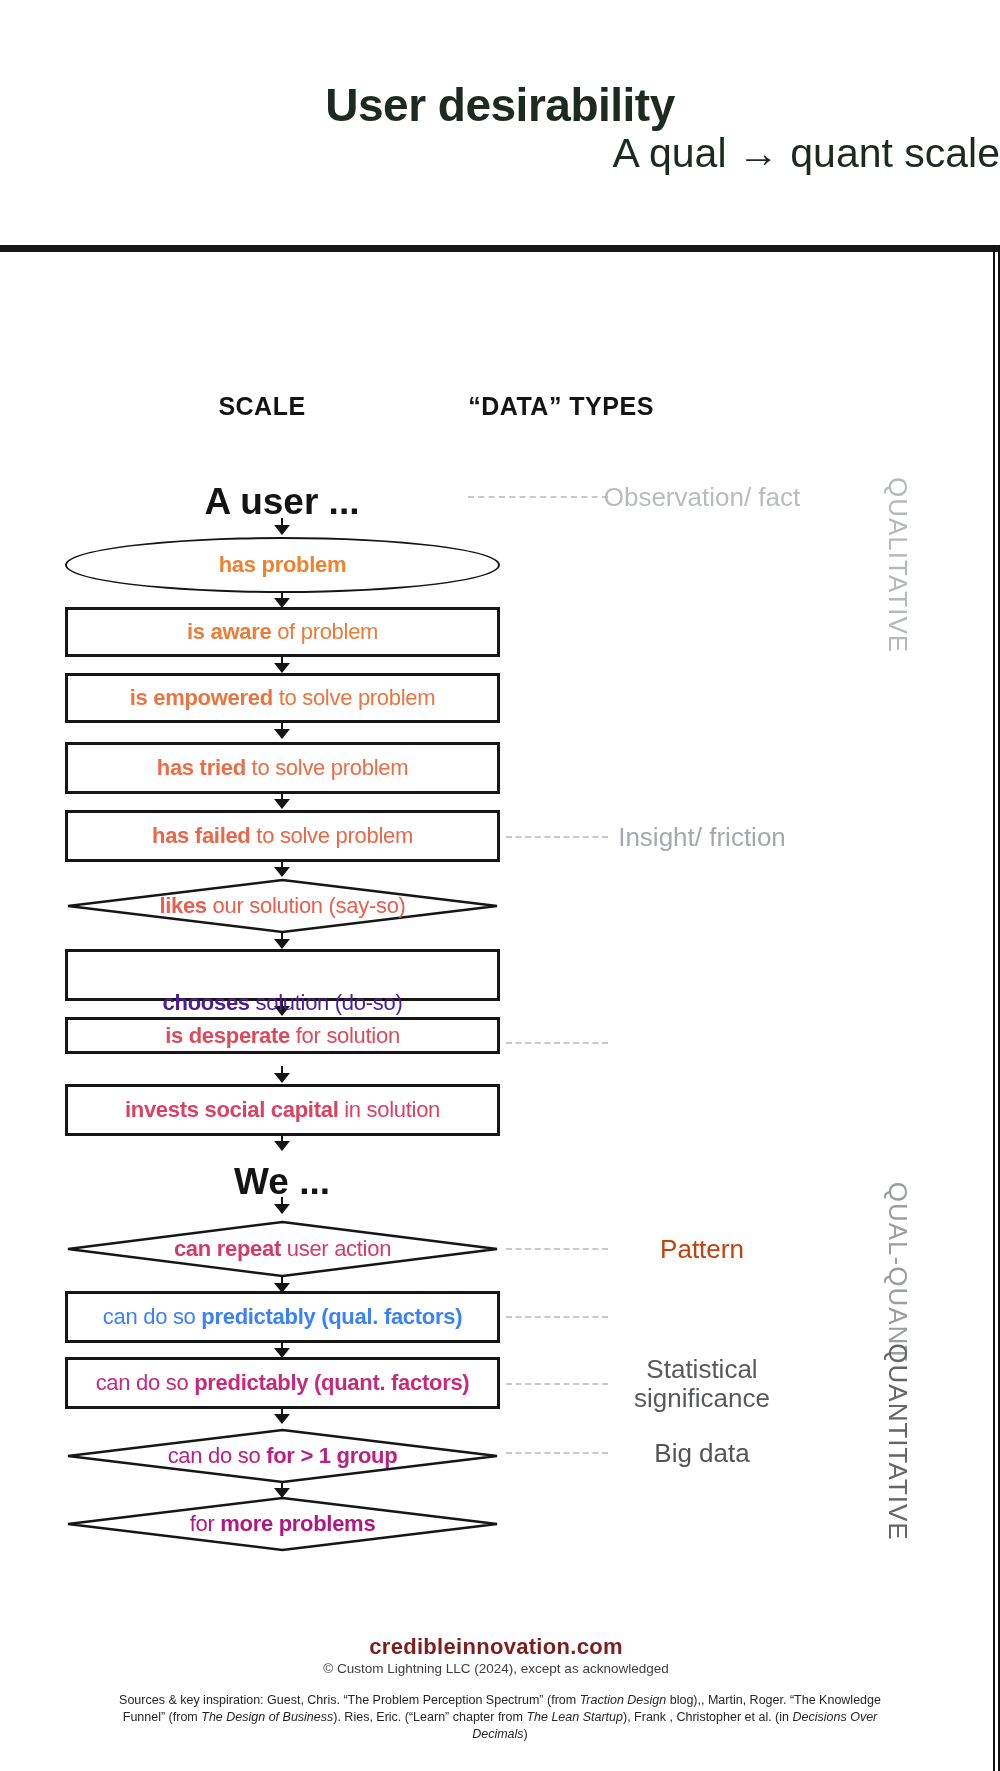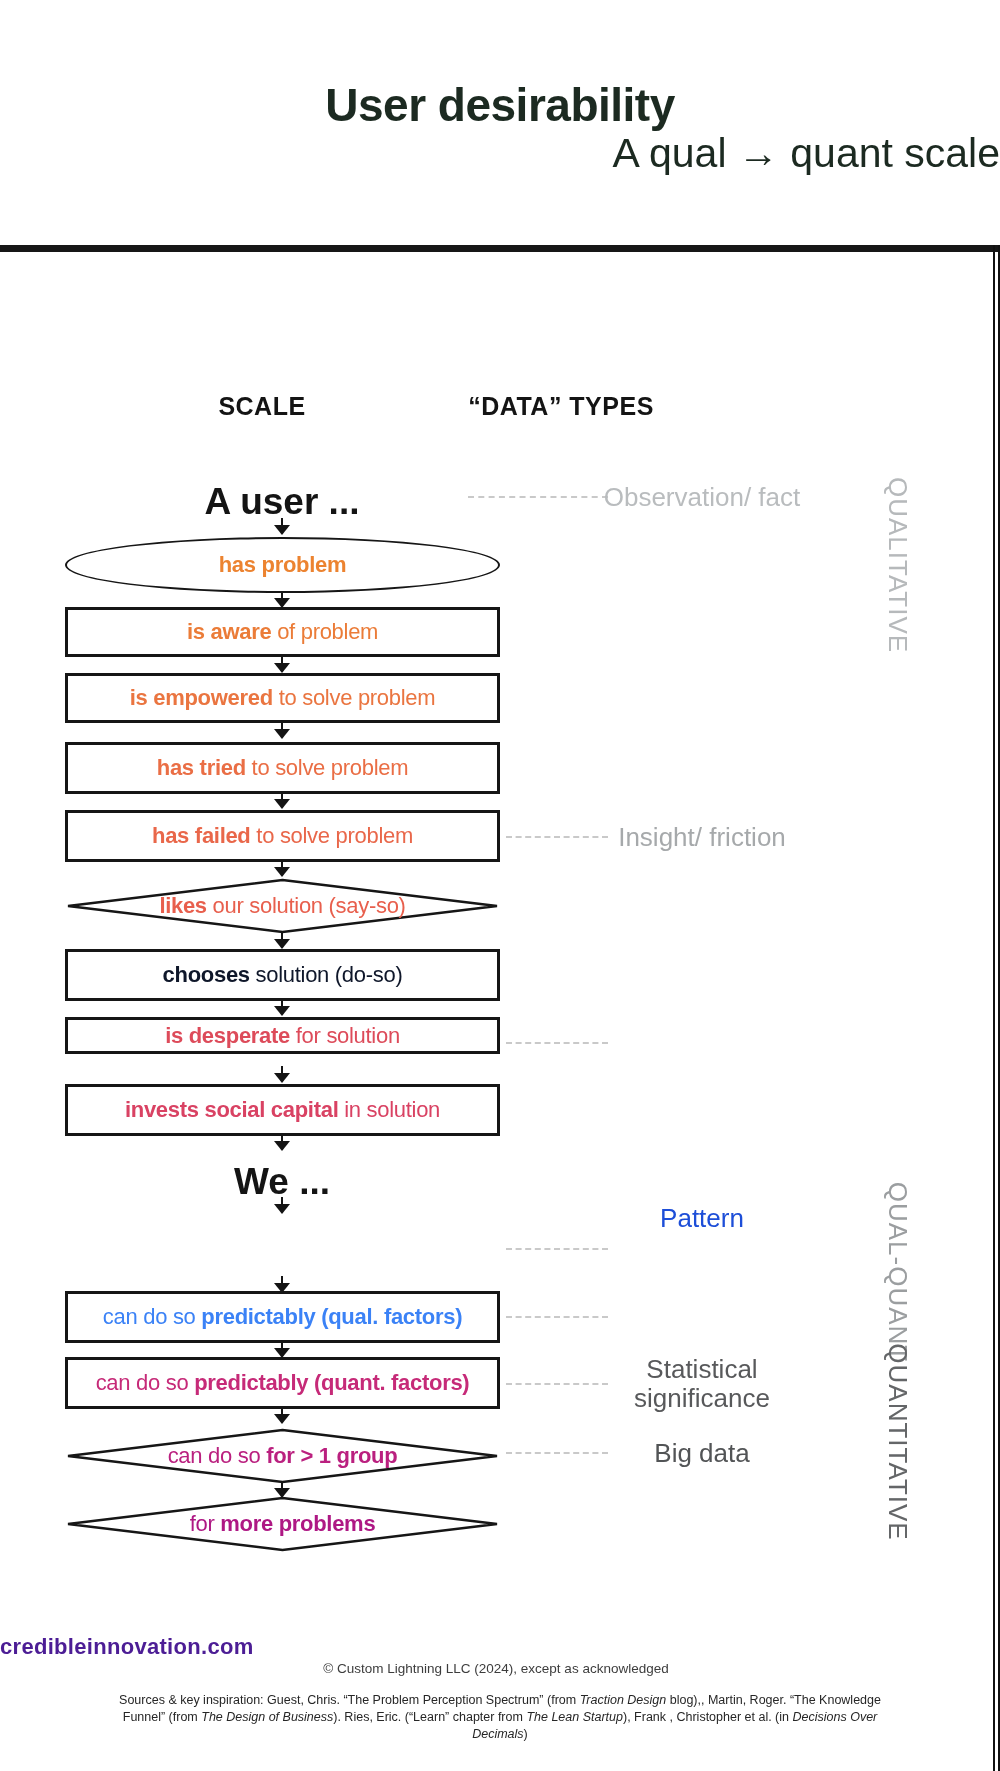--- a/index.html
+++ b/index.html
@@ -43,22 +43,22 @@
                border-right:8px solid transparent;border-top:10px solid #141414;}
 
   
   .dotline{position:absolute;border-top:2.5px dashed #c9c9c9;height:0;}
   .dlabel{position:absolute;left:702px;transform:translate(-50%,-50%);text-align:center;
           font-size:26px;line-height:29px;}
   .phase{position:absolute;left:897px;transform:translate(-50%,-50%) rotate(90deg);
          font-size:26px;letter-spacing:1px;white-space:nowrap;}
 
   
-  .site{position:absolute;left:0;width:992px;top:1634px;text-align:left;
-        font-size:22px;font-weight:800;color:#4c1d95;letter-spacing:.3px;}
+  .site{position:absolute;left:0;width:992px;top:1634px;text-align:center;
+        font-size:22px;font-weight:800;color:#7f1d1d;letter-spacing:.3px;}
   .copyright{position:absolute;left:0;width:992px;top:1661px;text-align:center;
              font-size:13.5px;color:#3d3d3d;}
   .sources{position:absolute;left:114px;width:772px;top:1692px;text-align:center;
            font-size:12.5px;line-height:17px;color:#262626;}
   .sources i{font-style:italic;}
 </style>
 </head>
 <body>
 
 <div class="canvas">
@@ -150,31 +150,37 @@
   <div class="shape rect" style="top:810px;height:52px">
     <div class="stext" style="color: rgb(233, 103, 74);"><span></span><b>has failed</b><span> to solve problem</span></div>
   </div>
   <div class="shape diamond" style="top:878px;height:56px">
     <svg width="435" height="56" viewBox="0 0 435 56">
         <polygon points="217.5,2 432,28 217.5,54 3,28"></polygon>
       </svg>
     <div class="stext" style="color: rgb(232, 95, 77);"><span></span><b>likes</b><span> our solution (say-so)</span></div>
   </div>
   <div class="shape rect" style="top:949px;height:52px">
-    <div class="stext" style="color: #0f172a;"><span></span><b>chooses</b><span> solution (do-so)</span></div>
+    <div class="stext" style="color: #4c1d95; margin-top: 28px;"><span></span><b>chooses</b><span> solution (do-so)</span></div>
   </div>
   <div class="shape rect" style="top:1017px;height:37px">
     <div class="stext" style="color: rgb(221, 75, 90);"><span></span><b>is desperate</b><span> for solution</span></div>
   </div>
   <div class="shape rect" style="top:1084px;height:52px">
     <div class="stext" style="color: rgb(217, 66, 99);"><span></span><b>invests social capital</b><span> in solution</span></div>
   </div>
 
   <div class="flow-label" style="top:1161px">We ...</div>
 
+  <div class="shape diamond" style="top:1220px;height:58px">
+    <svg width="435" height="58" viewBox="0 0 435 58">
+        <polygon points="217.5,2 432,29 217.5,56 3,29"></polygon>
+      </svg>
+    <div class="stext" style="color: rgb(212, 58, 104);"><span></span><b>can repeat</b><span> user action</span></div>
+  </div>
   <div class="shape rect" style="top:1291px;height:52px">
     <div class="stext" style="color: #3b82f6;"><span>can do so </span><b>predictably (qual. factors)</b><span></span></div>
   </div>
   <div class="shape rect" style="top:1357px;height:52px">
     <div class="stext" style="color: rgb(198, 42, 120);"><span>can do so </span><b>predictably (quant. factors)</b><span></span></div>
   </div>
   <div class="shape diamond" style="top:1428px;height:56px">
     <svg width="435" height="56" viewBox="0 0 435 56">
         <polygon points="217.5,2 432,28 217.5,54 3,28"></polygon>
       </svg>
@@ -189,21 +195,21 @@
 
   <div class="dotline" style="left:468px;top:496px;width:140px"></div>
   <div class="dlabel" style="top: 497px; width: 260px; color: rgb(185, 188, 190);">Observation/ fact</div>
 
   <div class="dotline" style="left:506px;top:836px;width:102px"></div>
   <div class="dlabel" style="top: 837px; width: 260px; color: rgb(166, 169, 171);">Insight/ friction</div>
 
   <div class="dotline" style="left:506px;top:1042px;width:102px"></div>
 
   <div class="dotline" style="left:506px;top:1248px;width:102px"></div>
-  <div class="dlabel" style="top: 1218px; width: 260px; color: #1d4ed8;">Pattern</div>
+  <div class="dlabel" style="top: 1249px; width: 260px; color: #c2410c;">Pattern</div>
 
   <div class="dotline" style="left:506px;top:1316px;width:102px"></div>
 
   <div class="dotline" style="left:506px;top:1383px;width:102px"></div>
   <div class="dlabel" style="top: 1384px; width: 170px; color: rgb(88, 89, 91);">Statistical significance</div>
 
   <div class="dotline" style="left:506px;top:1452px;width:102px"></div>
   <div class="dlabel" style="top: 1453px; width: 260px; color: rgb(82, 84, 86);">Big data</div>
 
   <div class="phase" style="top: 565px; color: rgb(182, 185, 187);">QUALITATIVE</div>

